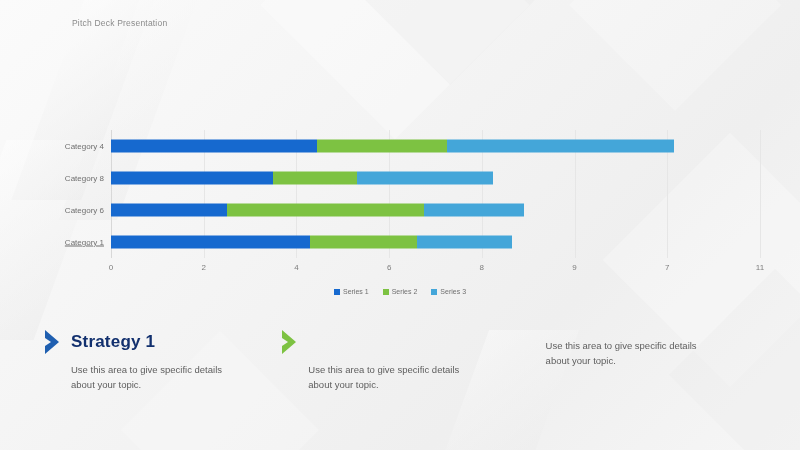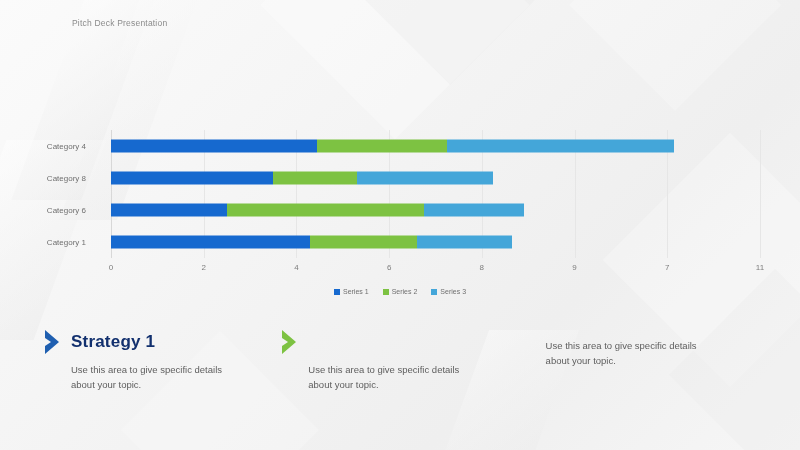--- a/index.html
+++ b/index.html
@@ -81,21 +81,21 @@
   }
   .axisline {
     position: absolute;
     top: 0; bottom: 0;
     width: 1px;
     background: #d8d8d8;
   }
   .rowlabel {
     position: absolute;
     right: 100%;
-    margin-right: 25px;
+    margin-right: 7px;
     white-space: nowrap;
     font-size: 8px;
     color: #6f6f6f;
     transform: translateY(-50%);
   }
   .bar {
     position: absolute;
     height: 13px;
     transform: translateY(-50%);
     display: flex;
@@ -191,21 +191,21 @@
           <div class="seg" title="Series 1: 3.5" style="background: rgb(22, 105, 207); width: 42.4242%;"></div>
           <div class="seg" title="Series 2: 1.8" style="background: rgb(125, 194, 66); width: 21.8182%;"></div>
           <div class="seg" title="Series 3: 2.95" style="background: rgb(68, 166, 217); width: 35.7576%;"></div>
         </div>
         <div class="rowlabel" style="top: 62.5%;">Category 6</div>
         <div class="bar" style="top: 62.5%; left: 0%; width: 63.5714%;">
           <div class="seg" title="Series 1: 2.5" style="background: rgb(22, 105, 207); width: 28.0899%;"></div>
           <div class="seg" title="Series 2: 4.25" style="background: rgb(125, 194, 66); width: 47.7528%;"></div>
           <div class="seg" title="Series 3: 2.15" style="background: rgb(68, 166, 217); width: 24.1573%;"></div>
         </div>
-        <div class="rowlabel" style="top: 87.5%;">Category 1</div>
+        <div class="rowlabel" style="top: 87.5%; text-decoration: underline;">Category 1</div>
         <div class="bar" style="top: 87.5%; left: 0%; width: 61.7857%;">
           <div class="seg" title="Series 1: 4.3" style="background: rgb(22, 105, 207); width: 49.711%;"></div>
           <div class="seg" title="Series 2: 2.3" style="background: rgb(125, 194, 66); width: 26.5896%;"></div>
           <div class="seg" title="Series 3: 2.05" style="background: rgb(68, 166, 217); width: 23.6994%;"></div>
         </div>
       </div>
     <div class="ticks" id="ticks">
         <div class="tick" style="left: 0%;">0</div>
         <div class="tick" style="left: 14.2857%;">2</div>
         <div class="tick" style="left: 28.5714%;">4</div>

